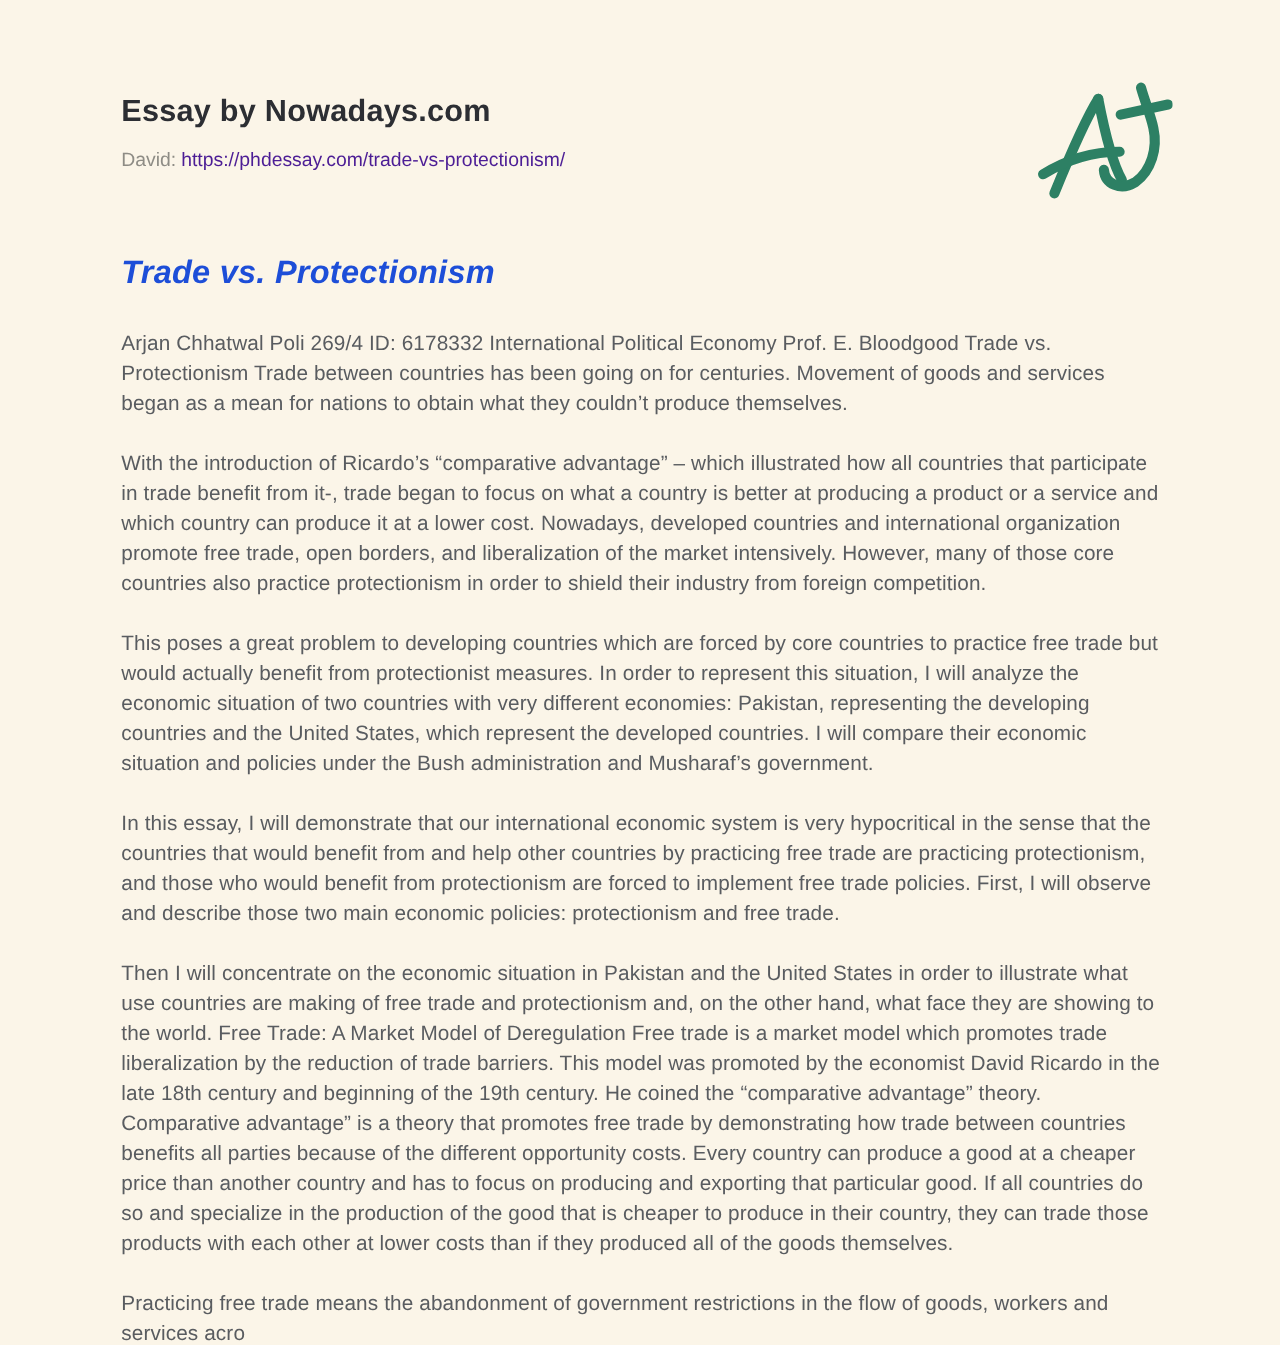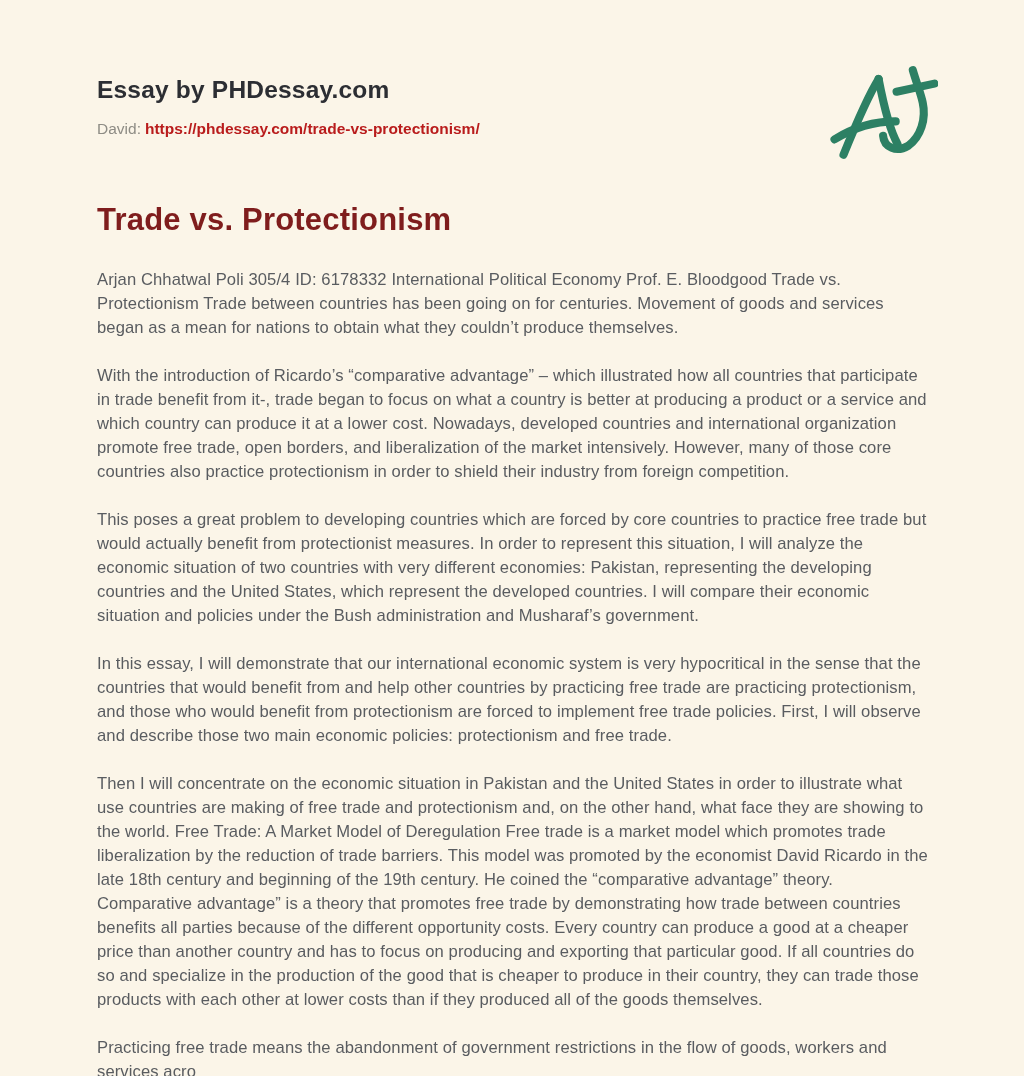--- a/index.html
+++ b/index.html
@@ -28,40 +28,40 @@
     color: #2c2e33;
   }
 
   .source-line {
     margin-top: 16px;
     font-size: 15.5px;
     color: #8e8c85;
   }
 
   .source-line a {
-    color: #b91c1c;
+    color: #4c1d95;
     text-decoration: none;
     margin-left: 4px;
-    font-weight: bold;
   }
 
   .logo {
     position: absolute;
     top: 62px;
     right: 86px;
     width: 108px;
     height: 108px;
   }
 
   .essay-title {
     margin-top: 64px;
-    font-size: 31px;
+    font-size: 26px;
     font-weight: 700;
     letter-spacing: 0.2px;
-    color: #7f1d1d;
+    color: #1d4ed8;
+    font-style: italic;
   }
 
   .essay-body {
     margin-top: 30px;
   }
 
   .essay-body p {
     font-size: 16.6px;
     line-height: 24px;
     letter-spacing: 0.1px;
@@ -82,30 +82,30 @@
 
     <path d="M5 86 C26 73 50 66 73 66"></path>
 
     <path d="M92 9 C96 23 101 35 103 45 C107 63 101 83 87 93 C74 101 60 95 59 82"></path>
 
     <path d="M74 33 L116 24"></path>
   </svg>
 
   <div class="content">
 
-    <h1 class="site-header">Essay by PHDessay.com</h1>
+    <h1 class="site-header">Essay by Nowadays.com</h1>
 
     <div class="source-line">
       <span>David:</span><a href="#">https://phdessay.com/trade-vs-protectionism/</a>
     </div>
 
     <h2 class="essay-title">Trade vs. Protectionism</h2>
 
     <div class="essay-body">
-      <p>Arjan Chhatwal Poli 305/4 ID: 6178332 International Political Economy Prof. E. Bloodgood Trade vs. Protectionism Trade between countries has been going on for centuries. Movement of goods and services began as a mean for nations to obtain what they couldn’t produce themselves.</p>
+      <p>Arjan Chhatwal Poli 269/4 ID: 6178332 International Political Economy Prof. E. Bloodgood Trade vs. Protectionism Trade between countries has been going on for centuries. Movement of goods and services began as a mean for nations to obtain what they couldn’t produce themselves.</p>
       <p>With the introduction of Ricardo’s “comparative advantage” – which illustrated how all countries that participate in trade benefit from it-, trade began to focus on what a country is better at producing a product or a service and which country can produce it at a lower cost. Nowadays, developed countries and international organization promote free trade, open borders, and liberalization of the market intensively. However, many of those core countries also practice protectionism in order to shield their industry from foreign competition.</p>
       <p>This poses a great problem to developing countries which are forced by core countries to practice free trade but would actually benefit from protectionist measures. In order to represent this situation, I will analyze the economic situation of two countries with very different economies: Pakistan, representing the developing countries and the United States, which represent the developed countries. I will compare their economic situation and policies under the Bush administration and Musharaf’s government.</p>
       <p>In this essay, I will demonstrate that our international economic system is very hypocritical in the sense that the countries that would benefit from and help other countries by practicing free trade are practicing protectionism, and those who would benefit from protectionism are forced to implement free trade policies. First, I will observe and describe those two main economic policies: protectionism and free trade.</p>
       <p>Then I will concentrate on the economic situation in Pakistan and the United States in order to illustrate what use countries are making of free trade and protectionism and, on the other hand, what face they are showing to the world. Free Trade: A Market Model of Deregulation Free trade is a market model which promotes trade liberalization by the reduction of trade barriers. This model was promoted by the economist David Ricardo in the late 18th century and beginning of the 19th century. He coined the “comparative advantage” theory. Comparative advantage” is a theory that promotes free trade by demonstrating how trade between countries benefits all parties because of the different opportunity costs. Every country can produce a good at a cheaper price than another country and has to focus on producing and exporting that particular good. If all countries do so and specialize in the production of the good that is cheaper to produce in their country, they can trade those products with each other at lower costs than if they produced all of the goods themselves.</p>
       <p>Practicing free trade means the abandonment of government restrictions in the flow of goods, workers and services acro</p>
     </div>
 
   </div>
 </div>
 

